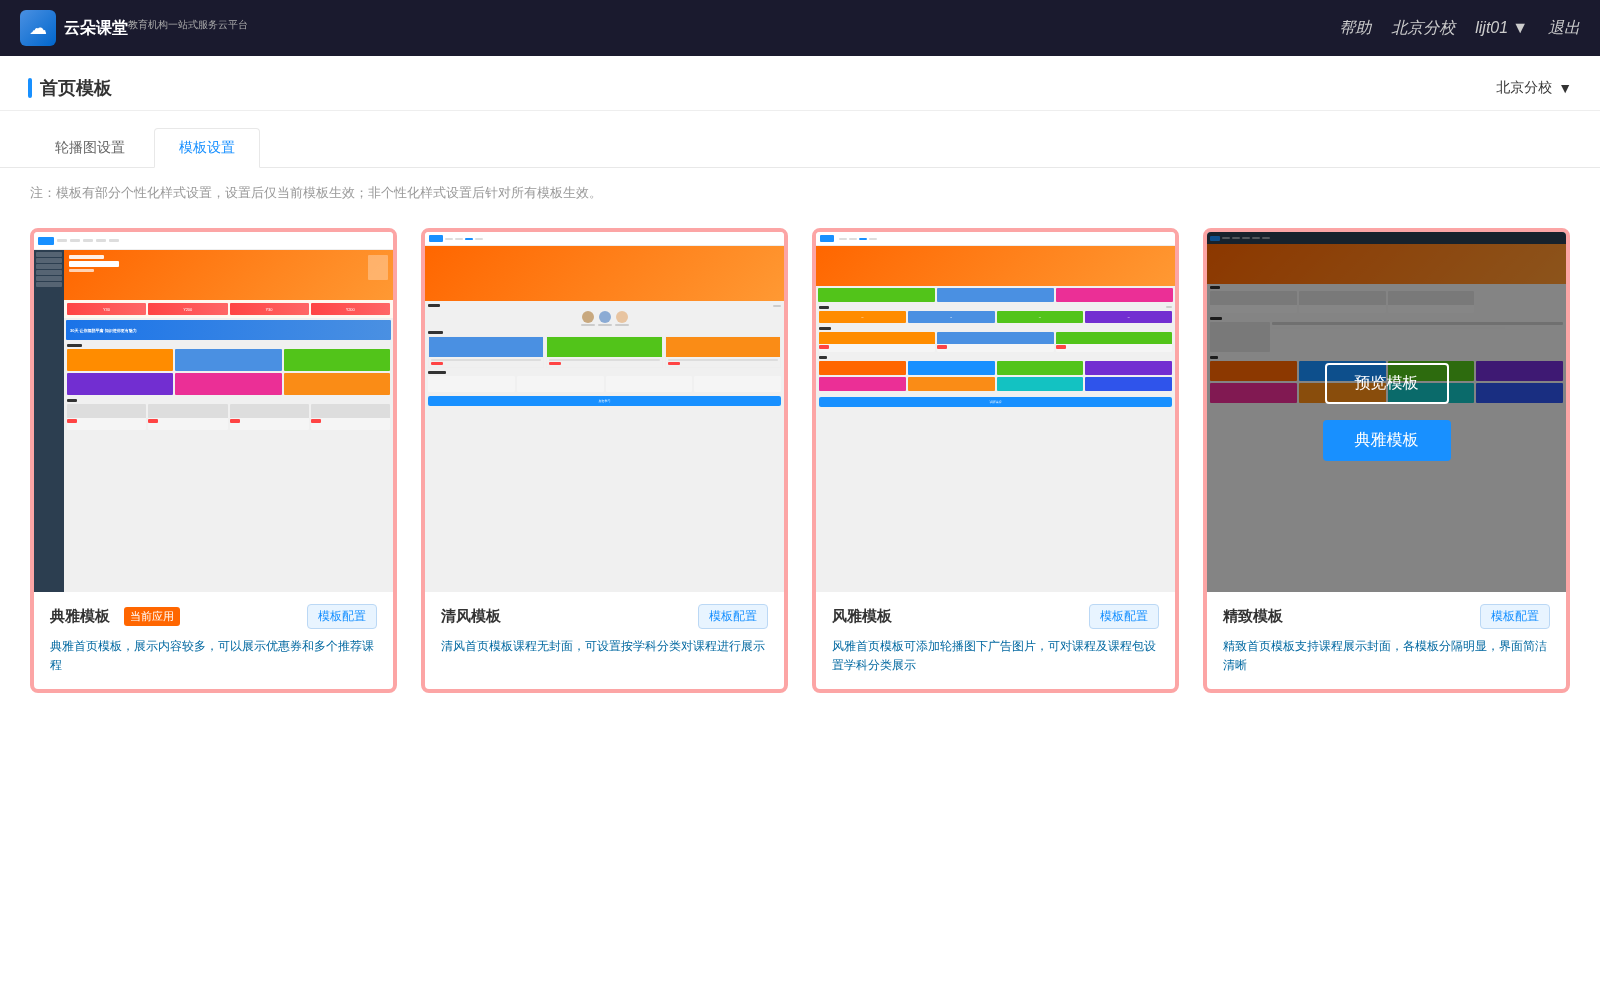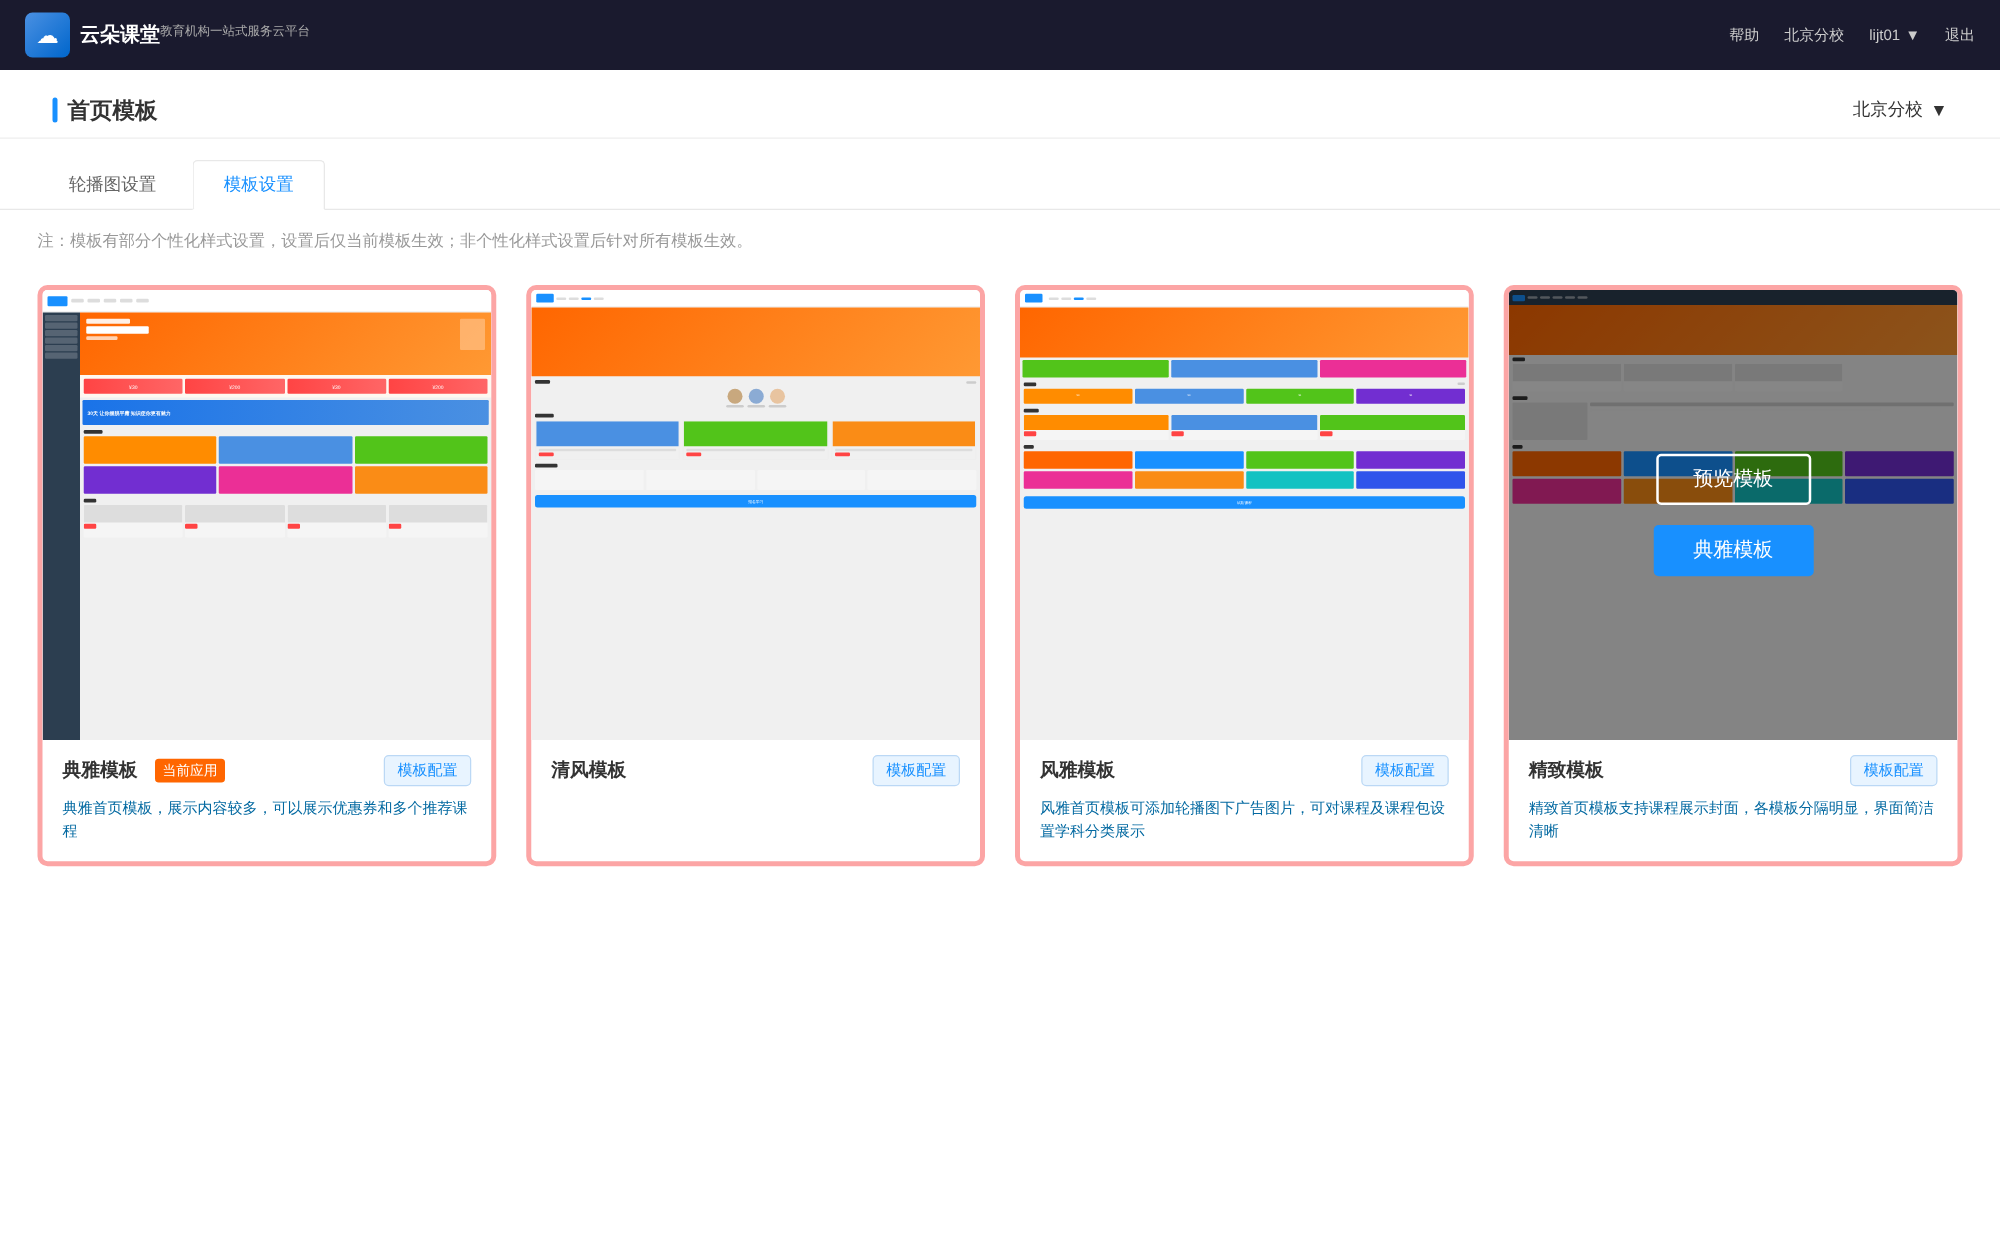--- a/index.html
+++ b/index.html
@@ -60,36 +60,36 @@
       height: 2px;
       background: #4a90e2;
     }
     .navbar-right {
       display: flex;
       align-items: center;
       gap: 20px;
       margin-left: auto;
       color: #ccc;
     }
-    .navbar-right span { cursor: pointer; font-size: 12px; }
+    .navbar-right span { cursor: pointer; font-size: 16px; font-style: italic; }
     .user-dropdown { display: flex; align-items: center; gap: 4px; cursor: pointer; }
 
     
     .page-container {
       background: #fff;
       min-height: calc(100vh - 56px);
       padding: 0;
     }
 
     
     .page-header {
       display: flex;
       align-items: center;
       justify-content: space-between;
-      padding: 20px 42px 10px;
+      padding: 20px 28px 10px;
       border-bottom: 1px solid #eee;
     }
     .page-title {
       font-size: 18px;
       font-weight: bold;
       color: #333;
       display: flex;
       align-items: center;
       gap: 8px;
     }
@@ -502,20 +502,21 @@
               <span style="color:#fff;font-size:3px;">报名学习</span>
             </div>
           </div>
         </div>
       </div>
       <div class="template-footer">
         <div class="template-name-row">
           <span class="template-name">清风模板</span>
           <button class="btn-config">模板配置</button>
         </div>
+        <div class="template-desc">清风首页模板课程无封面，可设置按学科分类对课程进行展示</div>
       </div>
     </div>
 
     <div class="template-card">
       <div class="template-preview">
         <div class="mock-preview">
           <div class="t3-header">
             <div style="width:14px;height:7px;background:#1890ff;border-radius:1px;margin-right:3px;"></div>
             <div style="display:flex;gap:2px;">
               <span style="width:8px;height:2px;background:#ddd;display:inline-block;border-radius:1px;"></span>

